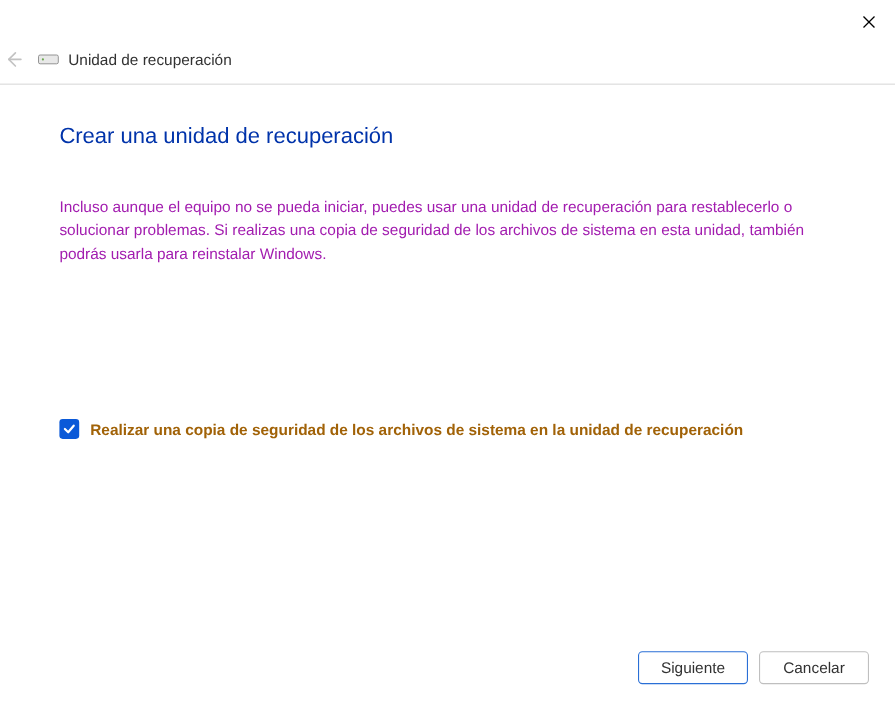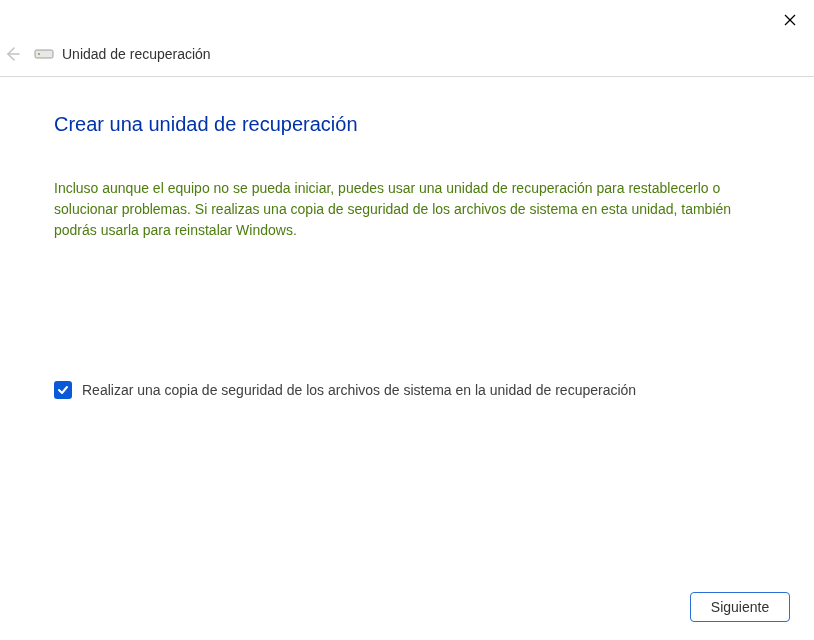--- a/index.html
+++ b/index.html
@@ -62,21 +62,21 @@
       padding: 36px 68px 0 54px;
     }
     .main-heading {
       font-size: 20px;
       color: #0033aa;
       font-weight: 400;
       margin-bottom: 42px;
     }
     .description {
       font-size: 14px;
-      color: #4d7c0f;
+      color: #a21caf;
       line-height: 1.5;
       max-width: 700px;
     }
     .checkbox-row {
       display: flex;
       align-items: center;
       margin-top: 140px;
     }
     .checkbox {
       width: 18px;
@@ -84,21 +84,22 @@
       background: #0a59d8;
       border-radius: 3px;
       margin-right: 10px;
       display: flex;
       align-items: center;
       justify-content: center;
       cursor: pointer;
     }
     .checkbox-label {
       font-size: 14px;
-      color: #404040;
+      color: #a16207;
+      font-weight: bold;
     }
     .footer {
       position: absolute;
       bottom: 18px;
       right: 24px;
       display: flex;
       gap: 10px;
     }
     .btn {
       min-width: 100px;
@@ -152,13 +153,14 @@
       <svg width="12" height="12" viewBox="0 0 12 12">
         <path d="M2 6 L5 9 L10 3" stroke="#fff" stroke-width="2" fill="none" stroke-linecap="round" stroke-linejoin="round"></path>
       </svg>
     </div>
     <span class="checkbox-label">Realizar una copia de seguridad de los archivos de sistema en la unidad de recuperación</span>
   </div>
 </div>
 
 <div class="footer">
   <button class="btn primary">Siguiente</button>
+  <button class="btn">Cancelar</button>
 </div>
 
 </body></html>

